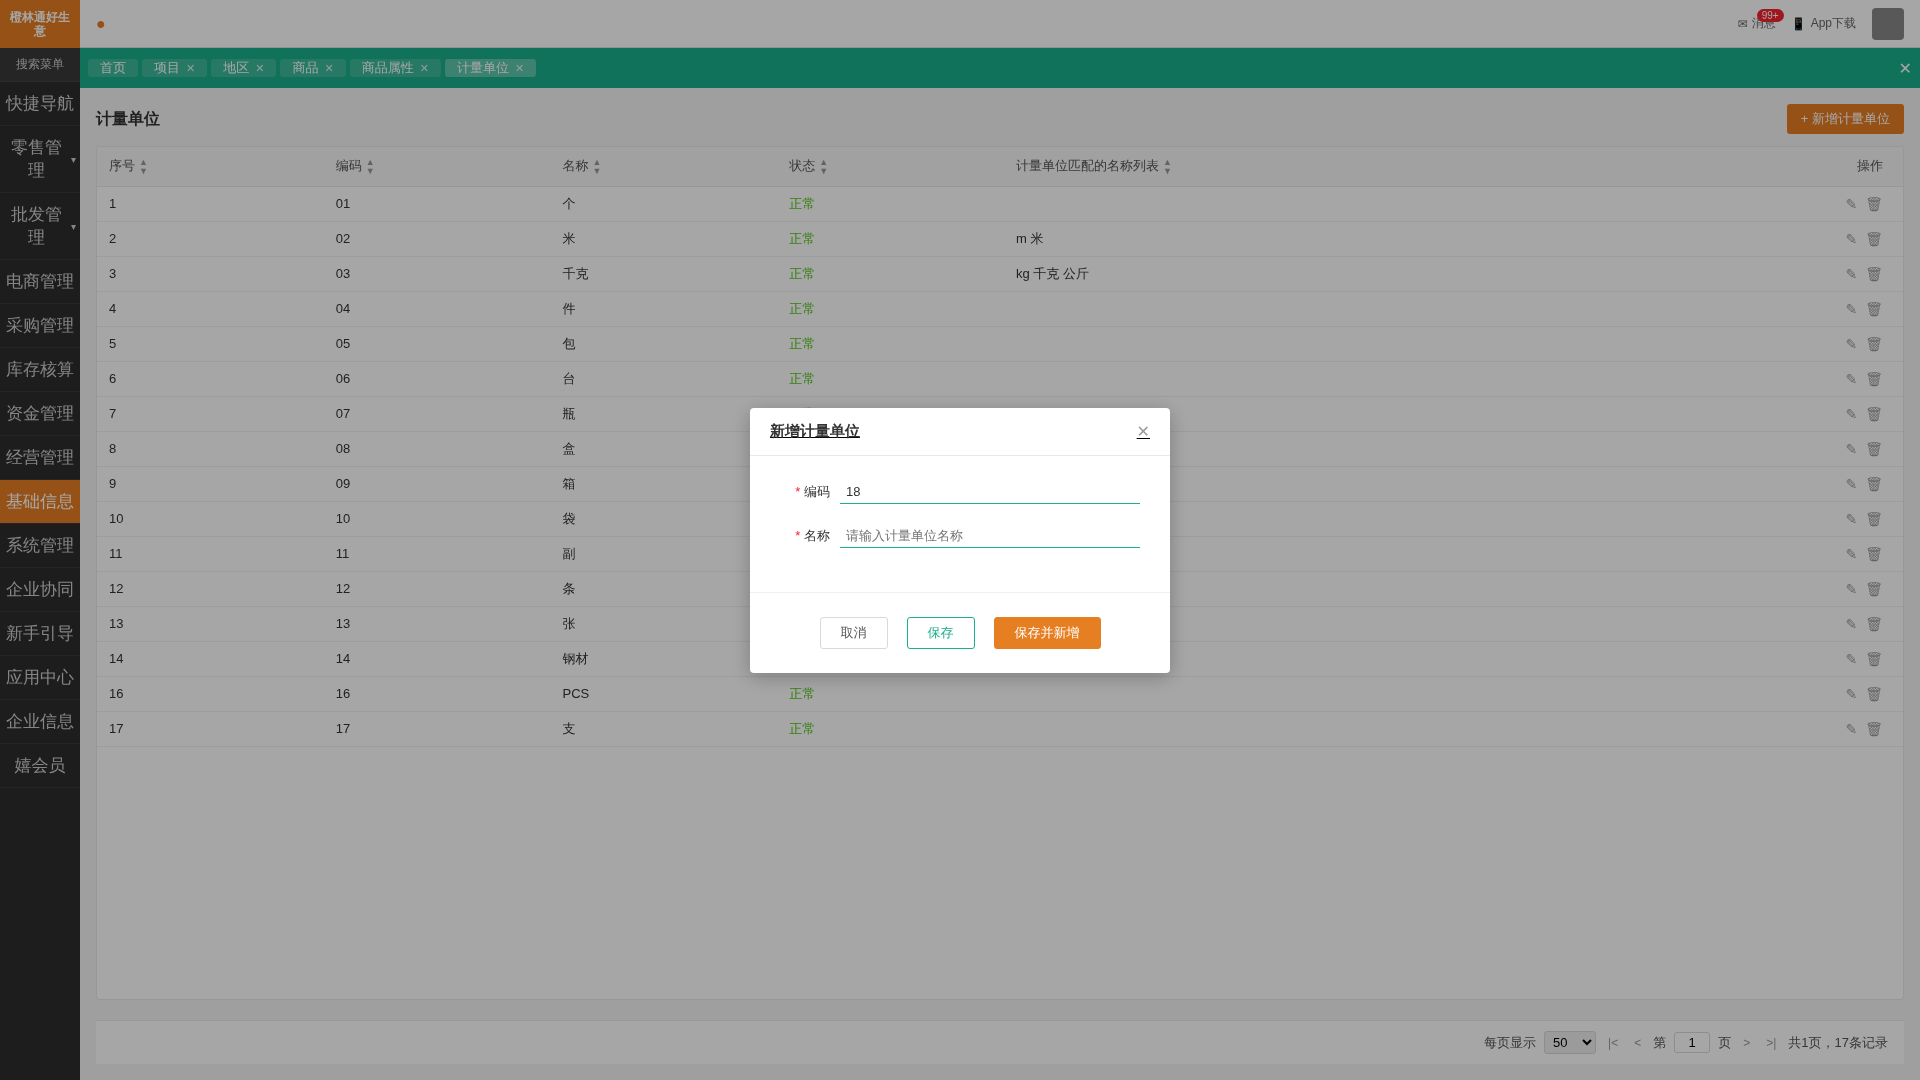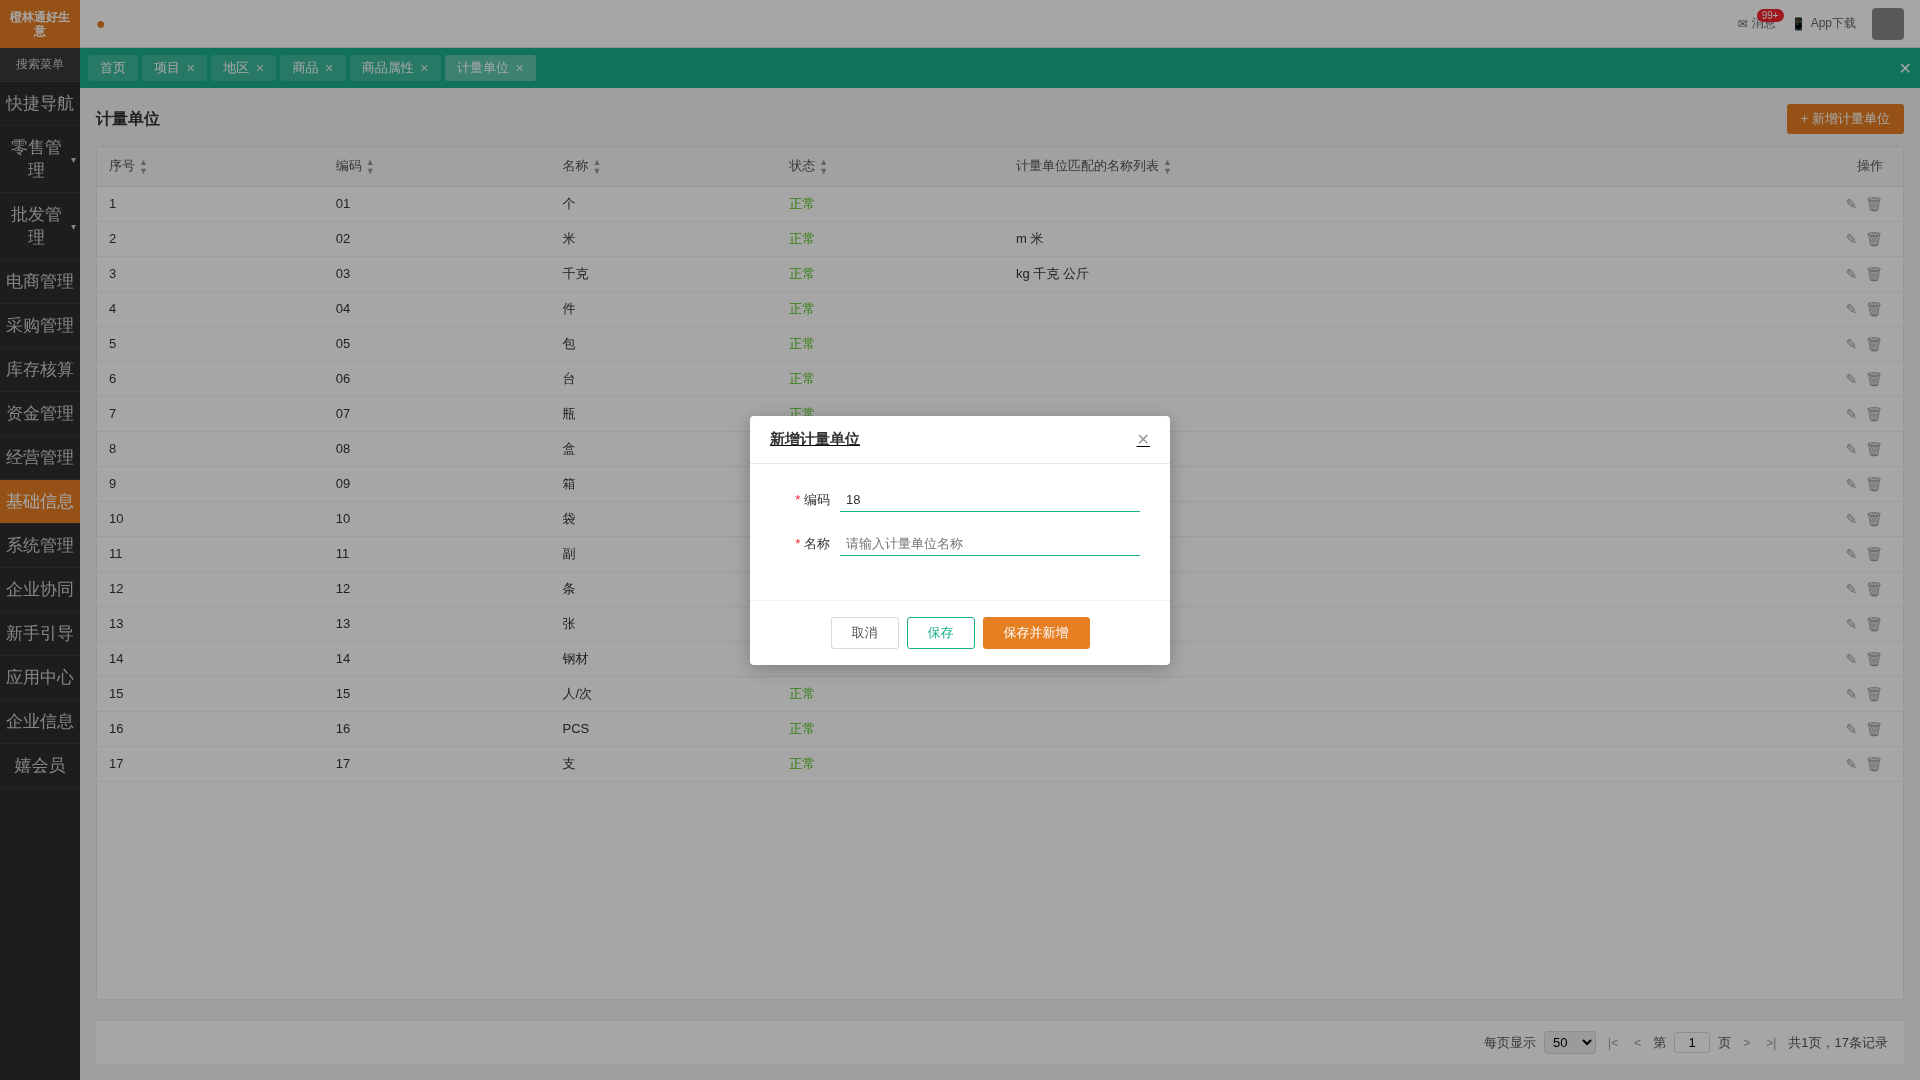--- a/index.html
+++ b/index.html
@@ -131,21 +131,21 @@
     .tabs-bar {
       height: 40px;
       background: #1aaf8b;
       display: flex;
       align-items: center;
       padding: 0 8px;
       flex-shrink: 0;
       gap: 4px;
     }
     .tab-item {
-      height: 26px;
+      height: 18px;
       padding: 4px 12px;
       display: flex;
       align-items: center;
       gap: 6px;
       background: rgba(255,255,255,0.15);
       color: #fff;
       border-radius: 3px;
       cursor: pointer;
       font-size: 13px;
       white-space: nowrap;
@@ -348,22 +348,22 @@
       border-bottom: 1px solid #1aaf8b;
       padding: 4px 6px;
       font-size: 13px;
       outline: none;
       color: #333;
     }
     .modal-footer {
       display: flex;
       align-items: center;
       justify-content: center;
-      padding: 16px 20px;
-      gap: 8px;
+      padding: 24px 20px;
+      gap: 19px;
       border-top: 1px solid #f0f0f0;
     }
     .btn-cancel {
       border: 1px solid #d9d9d9;
       background: #fff;
       color: #555;
       padding: 6px 20px;
       border-radius: 3px;
       cursor: pointer;
       font-size: 13px;
@@ -702,33 +702,20 @@
       <td><span class="status-normal">正常</span></td>
       <td></td>
       <td style="text-align:right;padding-right:20px;">
         <div class="action-btns" style="justify-content:flex-end;">
           <span class="action-edit" title="编辑">✎</span>
           <span class="action-delete" title="删除">🗑</span>
         </div>
       </td>
     </tr>
             <tr>
-      <td>15</td>
-      <td>15</td>
-      <td>人/次</td>
-      <td><span class="status-normal">正常</span></td>
-      <td></td>
-      <td style="text-align:right;padding-right:20px;">
-        <div class="action-btns" style="justify-content:flex-end;">
-          <span class="action-edit" title="编辑">✎</span>
-          <span class="action-delete" title="删除">🗑</span>
-        </div>
-      </td>
-    </tr>
-            <tr>
       <td>16</td>
       <td>16</td>
       <td>PCS</td>
       <td><span class="status-normal">正常</span></td>
       <td></td>
       <td style="text-align:right;padding-right:20px;">
         <div class="action-btns" style="justify-content:flex-end;">
           <span class="action-edit" title="编辑">✎</span>
           <span class="action-delete" title="删除">🗑</span>
         </div>

